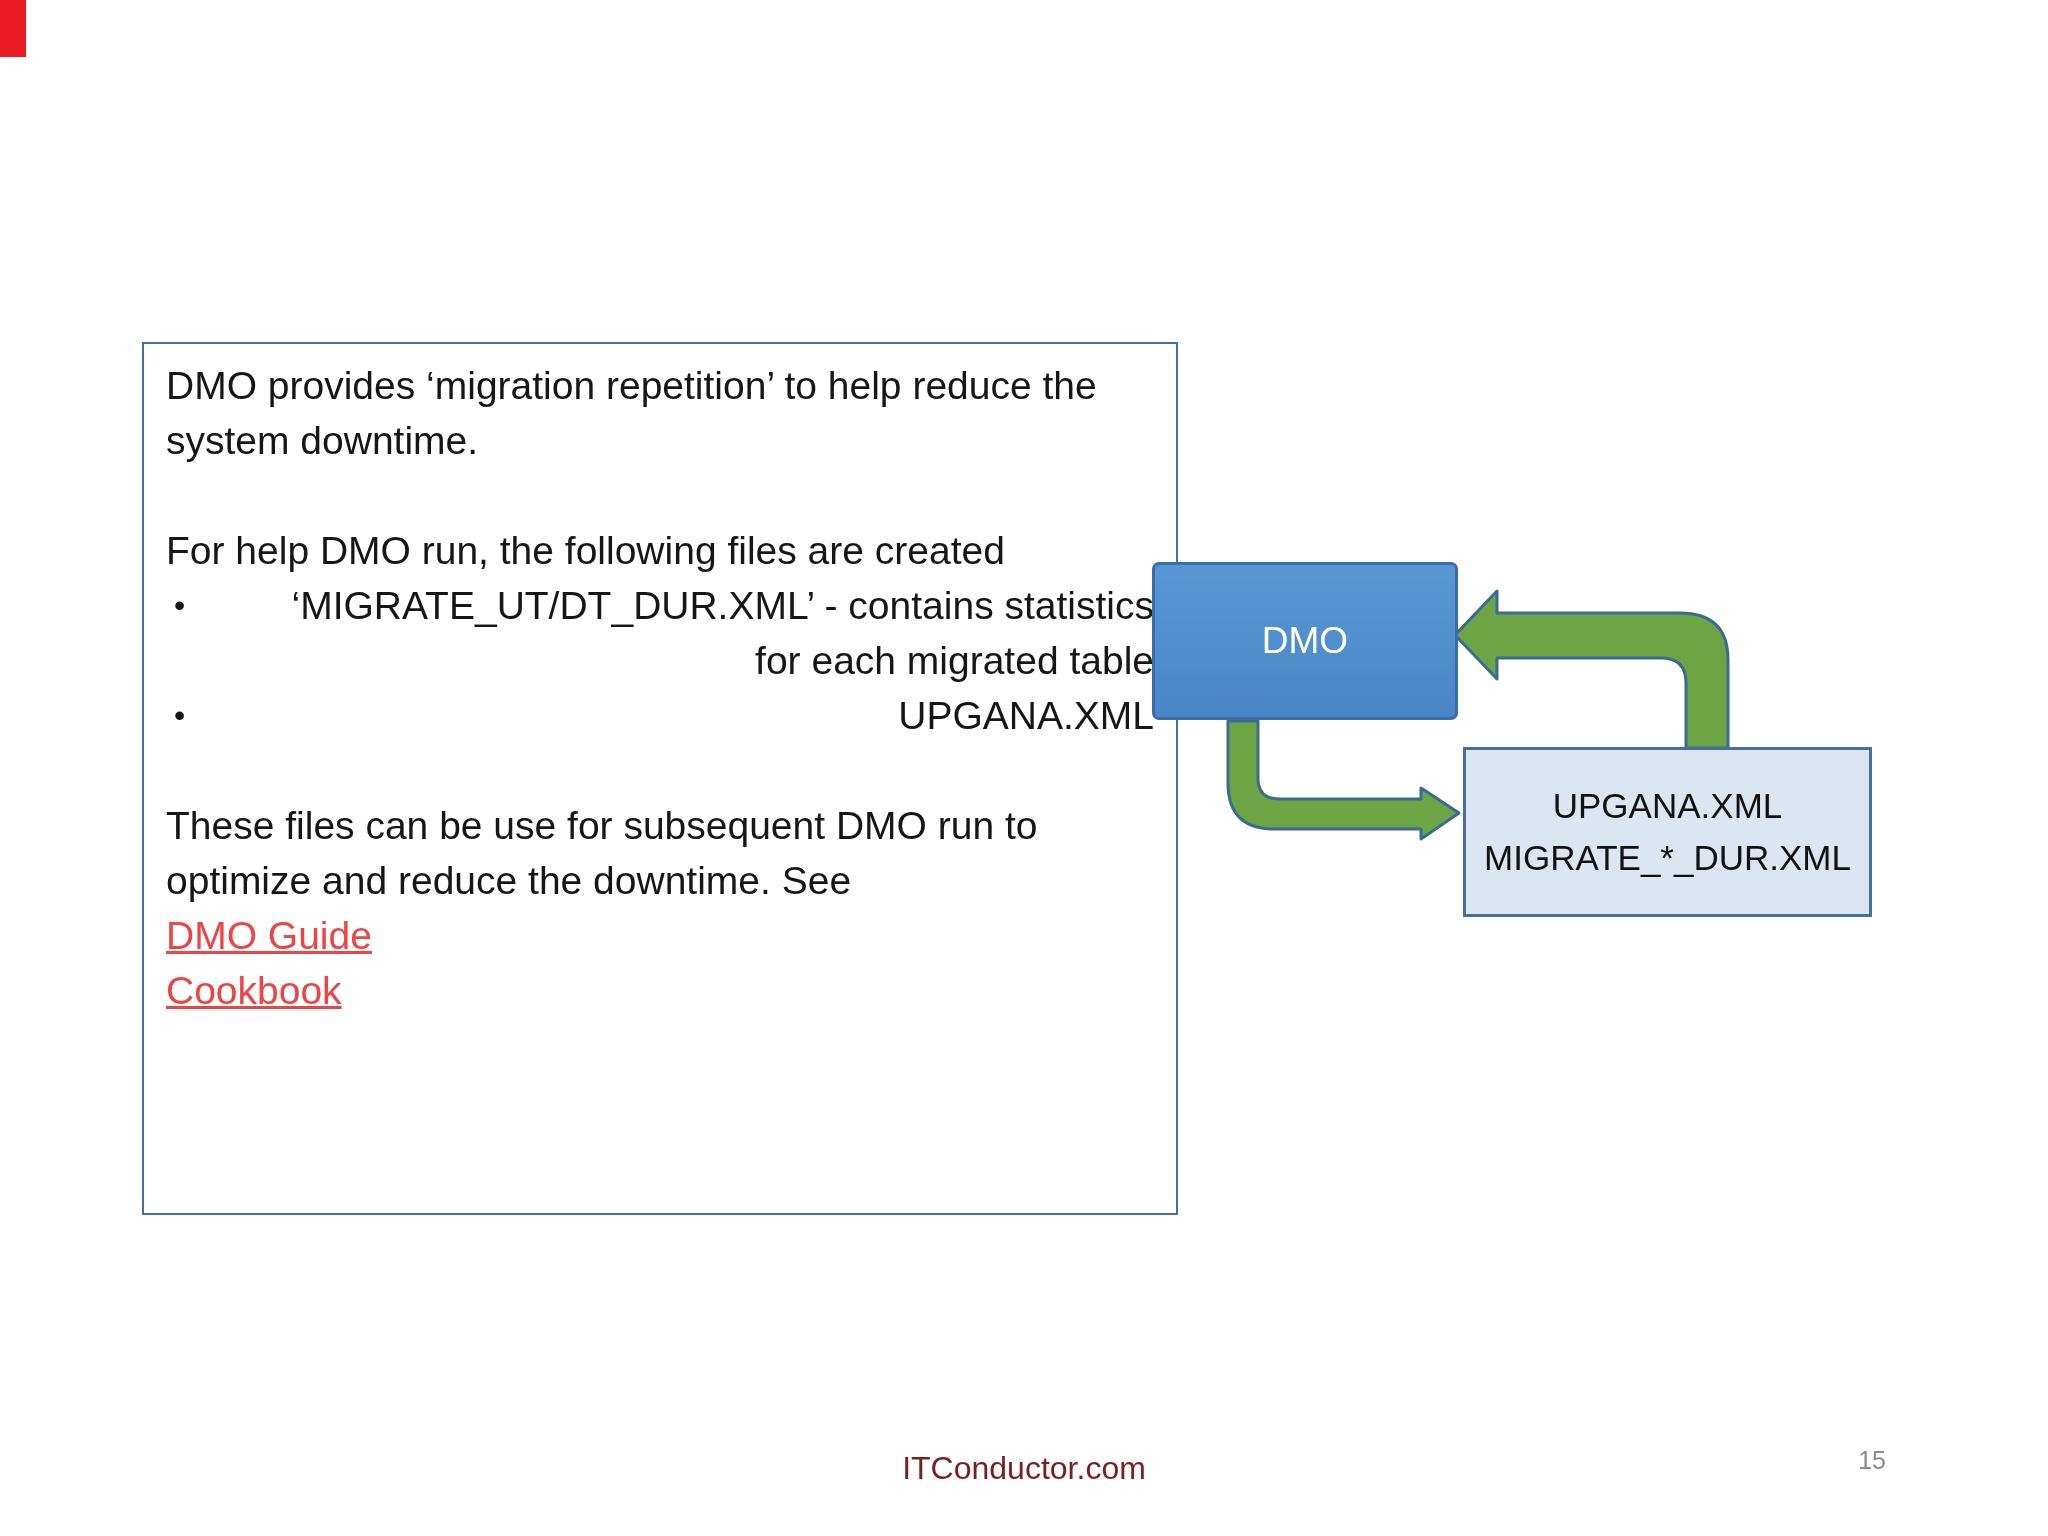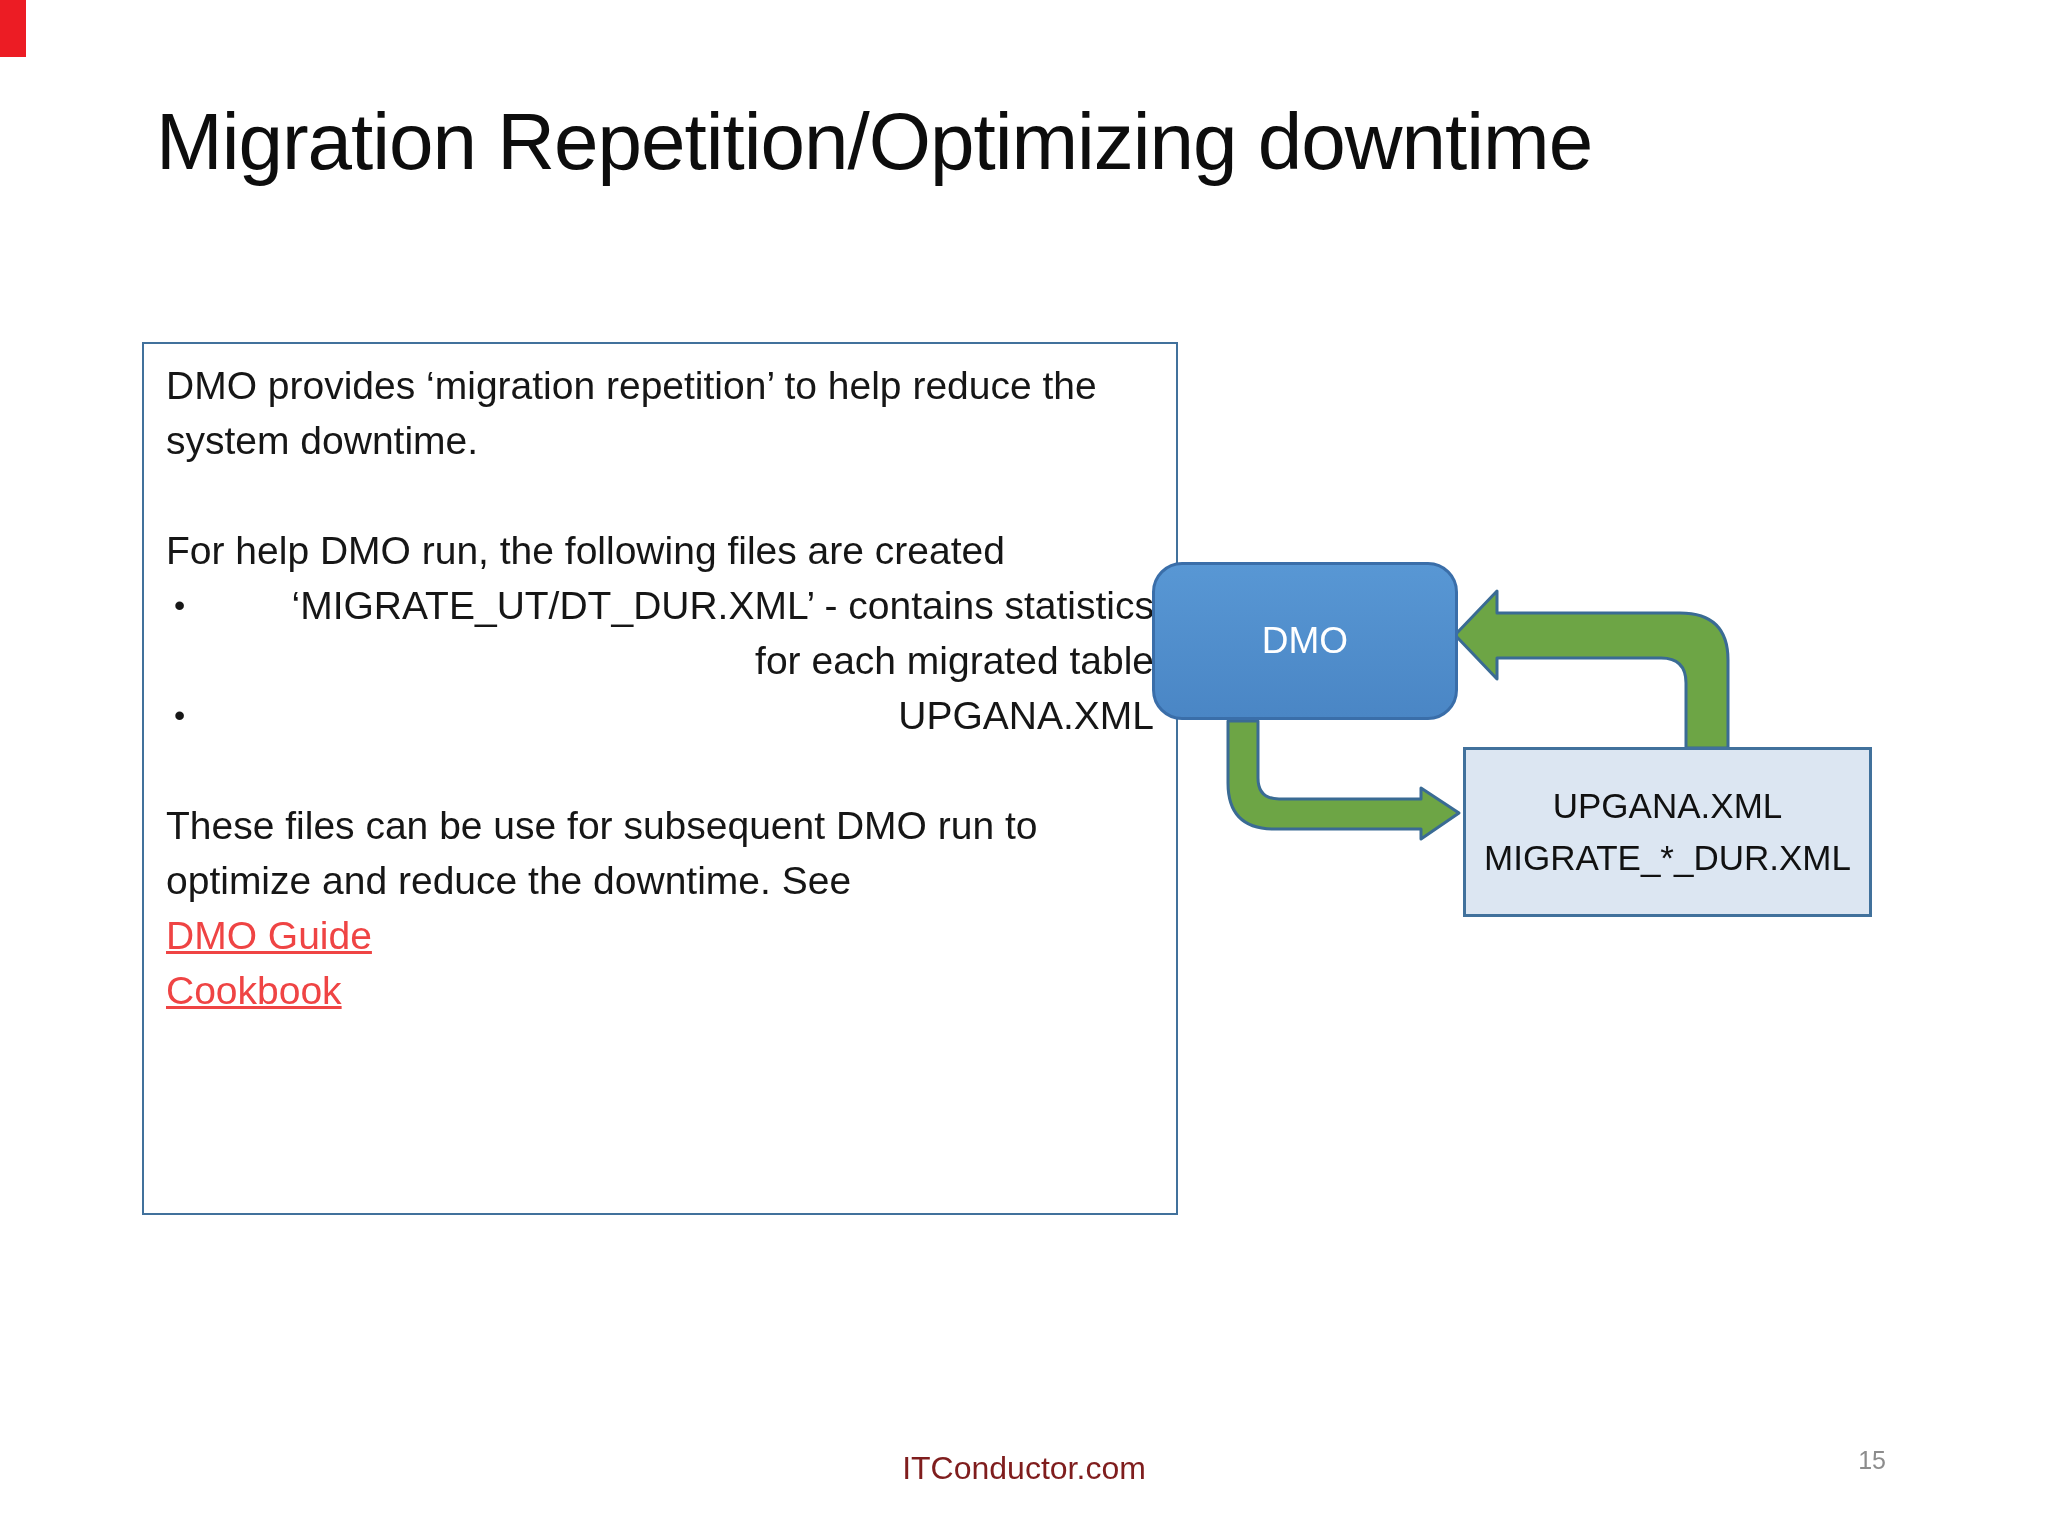--- a/index.html
+++ b/index.html
@@ -24,21 +24,21 @@
   .gap-above{margin-top:55px !important;}
   .bullet-row{display:flex;}
   .bullet-dot{flex:none;width:64px;padding-left:8px;font-size:32px;}
   .bullet-text{flex:1;text-align:right;}
   .tb-link{display:block;width:fit-content;color:#ef4444;text-decoration:underline;cursor:pointer;}
   
   svg.arrows{position:absolute;left:0;top:0;width:2048px;height:1536px;z-index:1;}
   svg.arrows path{stroke:#3A6B94;stroke-width:3;stroke-linejoin:round;}
   .dmo-box{
     position:absolute;left:1152px;top:562px;width:306px;height:158px;z-index:2;
-    box-sizing:border-box;border:3px solid #3A6EA9;border-radius:30px;
+    box-sizing:border-box;border:3px solid #3A6EA9;border-radius:7px;
     background:linear-gradient(180deg,#5897D4 0%,#4A86C5 100%);
     color:#ffffff;font-size:37px;display:flex;align-items:center;justify-content:center;
   }
   .files-box{
     position:absolute;left:1463px;top:747px;width:409px;height:170px;z-index:2;
     box-sizing:border-box;border:3px solid #41719C;background:#DCE6F2;
     color:#111111;font-size:35px;line-height:52px;text-align:center;
     display:flex;flex-direction:column;align-items:center;justify-content:center;
   }
   
@@ -46,21 +46,20 @@
   .footer-site{position:absolute;left:50%;transform:translateX(-50%);top:1450px;font-size:32px;color:#7f1d1d;}
   .page-num{position:absolute;right:162px;top:1446px;font-size:25px;color:#8C8C8C;}
 </style>
 </head>
 <body>
 
 <div id="canvas">
 
   <div class="red-bar"></div>
 
-  <div class="slide-title">Migration Repetition/Optimizing downtime</div>
 
   <div class="textbox">
     <p>DMO provides ‘migration repetition’ to help reduce the system downtime.</p>
     <p class="gap-above">For help DMO run, the following files are created</p>
     <div class="bullet-row">
       <span class="bullet-dot">•</span>
       <span class="bullet-text">‘MIGRATE_UT/DT_DUR.XML’ - contains statistics for each migrated table</span>
     </div>
     <div class="bullet-row">
       <span class="bullet-dot">•</span>

